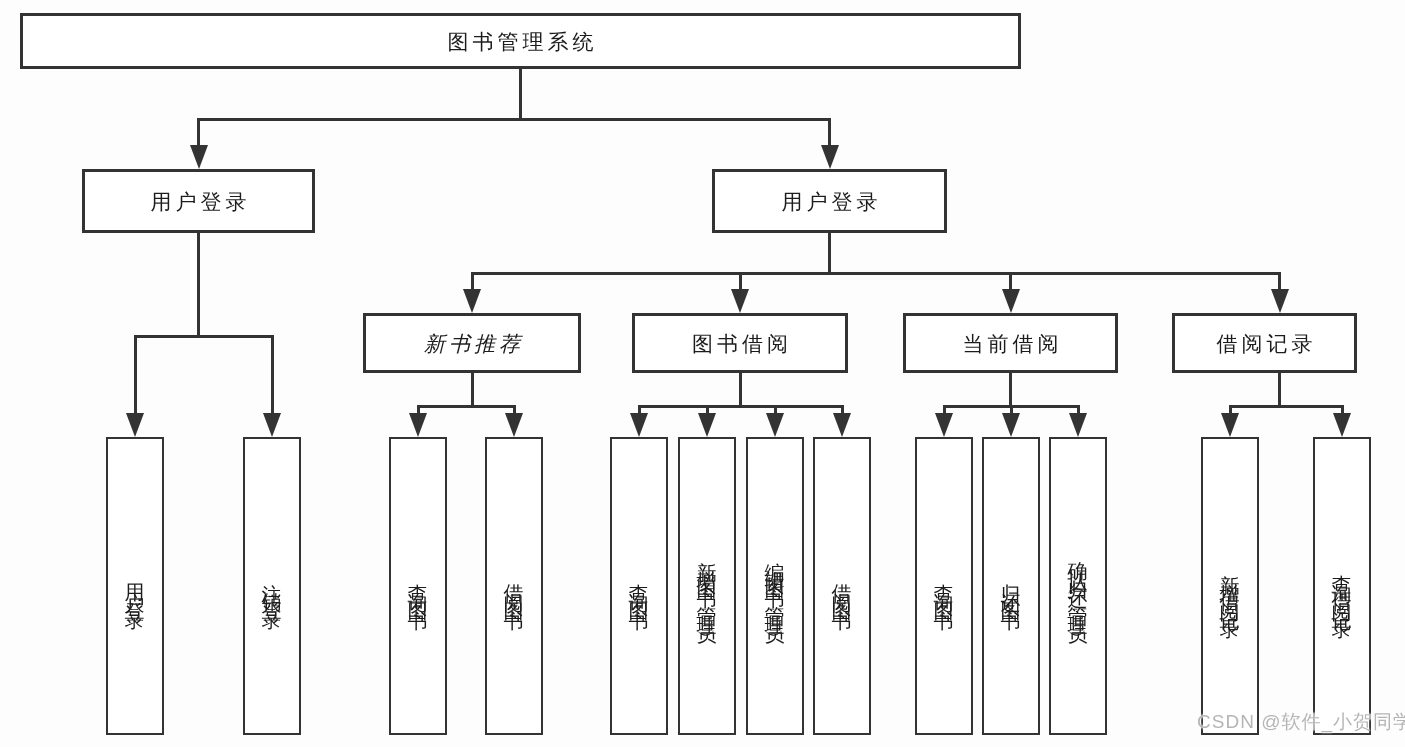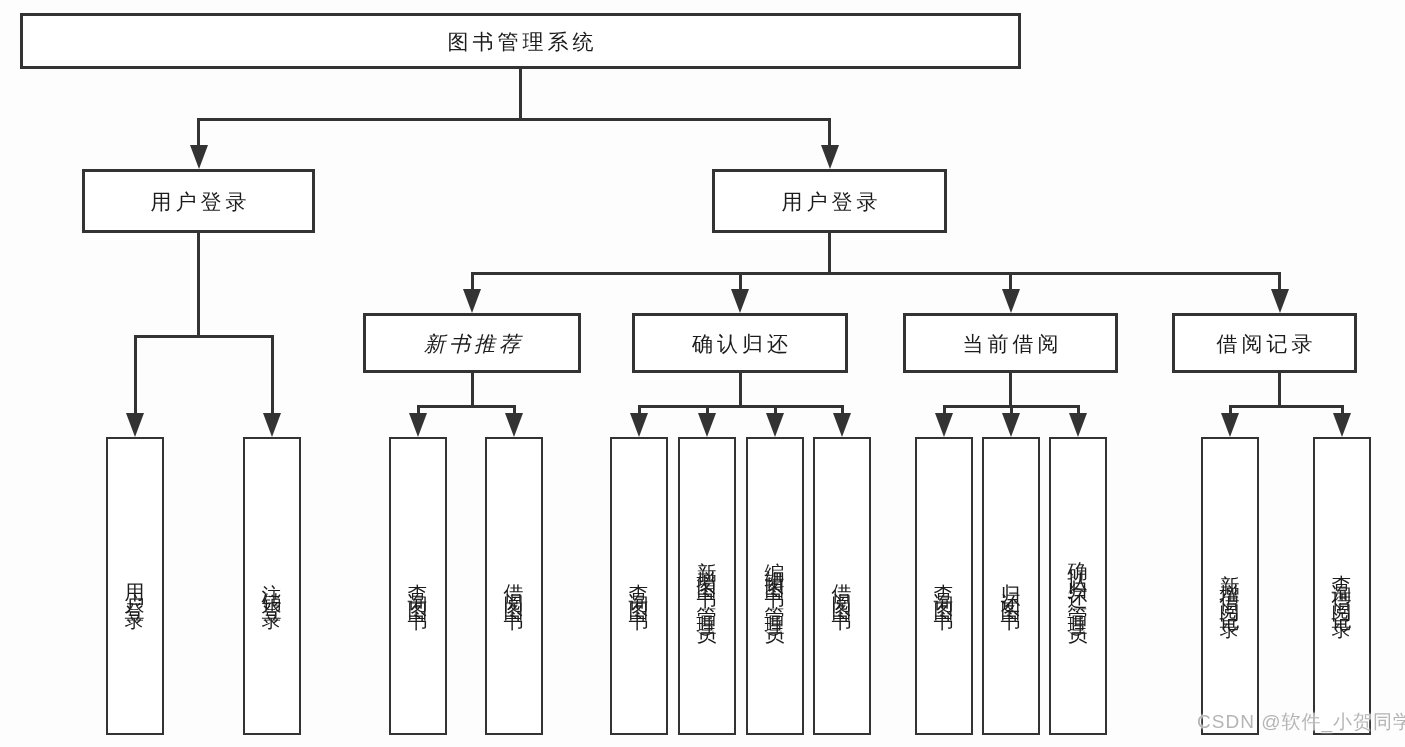--- a/index.html
+++ b/index.html
@@ -74,21 +74,21 @@
     <span>用户登录</span>
   </div>
   <div class="node h" style="left:712px;top:169px;width:235px;height:64px;">
     <span>用户登录</span>
   </div>
 
   <div class="node h" style="left:363px;top:313px;width:218px;height:60px;font-style:italic;">
     <span>新书推荐</span>
   </div>
   <div class="node h" style="left:632px;top:313px;width:216px;height:60px;">
-    <span>确认归还</span>
+    <span>图书借阅</span>
   </div>
   <div class="node h" style="left:903px;top:313px;width:215px;height:60px;align-items:center;">
     <span>当前借阅</span>
   </div>
   <div class="node h" style="left:1172px;top:313px;width:185px;height:60px;text-align:right;">
     <span>借阅记录</span>
   </div>
 
   <div class="node leaf" style="left:106px;top:437px;width:58px;height:298px;">
     <span>用户登录</span>

